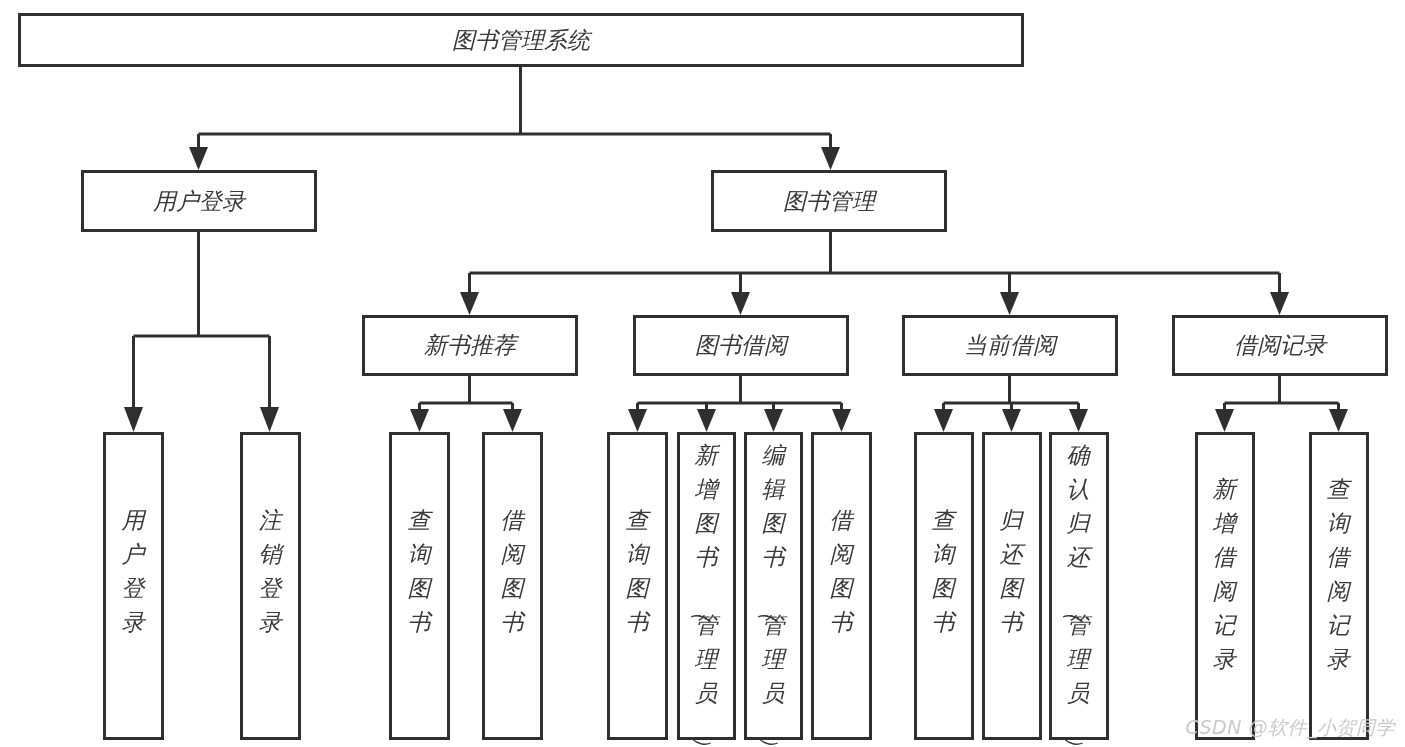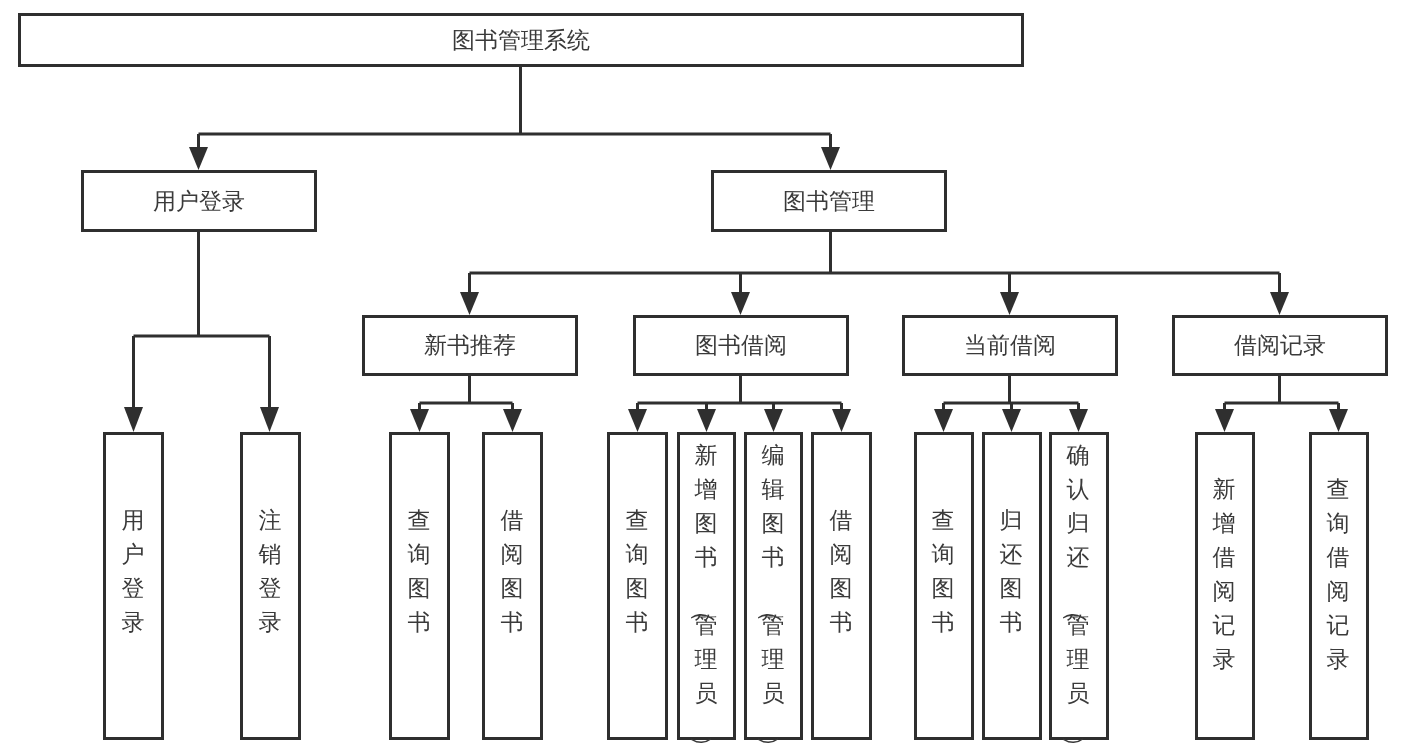--- a/index.html
+++ b/index.html
@@ -13,20 +13,21 @@
     position: relative;
     overflow: hidden;
     font-family: "DejaVu Sans", "Liberation Sans", sans-serif;
   }
   #diagram-root {
     position: absolute;
     left: 0;
     top: 0;
     width: 1405px;
     height: 747px;
+    font-style: italic;
   }
   svg.diagram-svg {
     display: block;
     width: 1405px;
     height: 747px;
   }
   .node-rect {
     fill: #ffffff;
     stroke: #2f2f2f;
     stroke-width: 3;
@@ -237,13 +238,14 @@
       <text class="node-label-vertical" x="1224" y="497"><tspan x="1224" y="497">新</tspan><tspan x="1224" y="531">增</tspan><tspan x="1224" y="565">借</tspan><tspan x="1224" y="599">阅</tspan><tspan x="1224" y="633">记</tspan><tspan x="1224" y="667">录</tspan></text>
     </g>
 
     <g>
       <rect class="node-rect" x="1310.5" y="433.5" width="57" height="305"></rect>
       <text class="node-label-vertical" x="1338" y="497"><tspan x="1338" y="497">查</tspan><tspan x="1338" y="531">询</tspan><tspan x="1338" y="565">借</tspan><tspan x="1338" y="599">阅</tspan><tspan x="1338" y="633">记</tspan><tspan x="1338" y="667">录</tspan></text>
     </g>
 
   </svg>
 
+  <div class="watermark">CSDN @软件_小贺同学</div>
 </div>
 
 </body></html>

